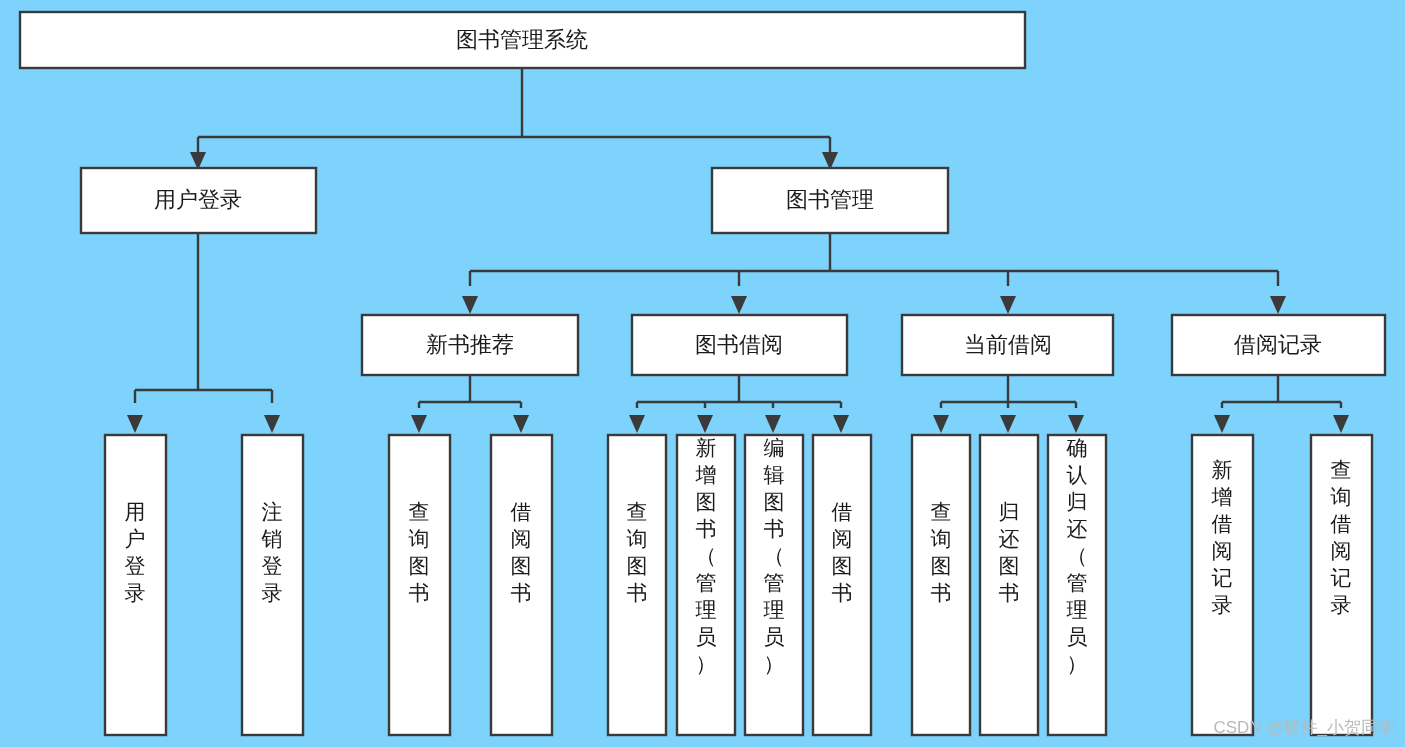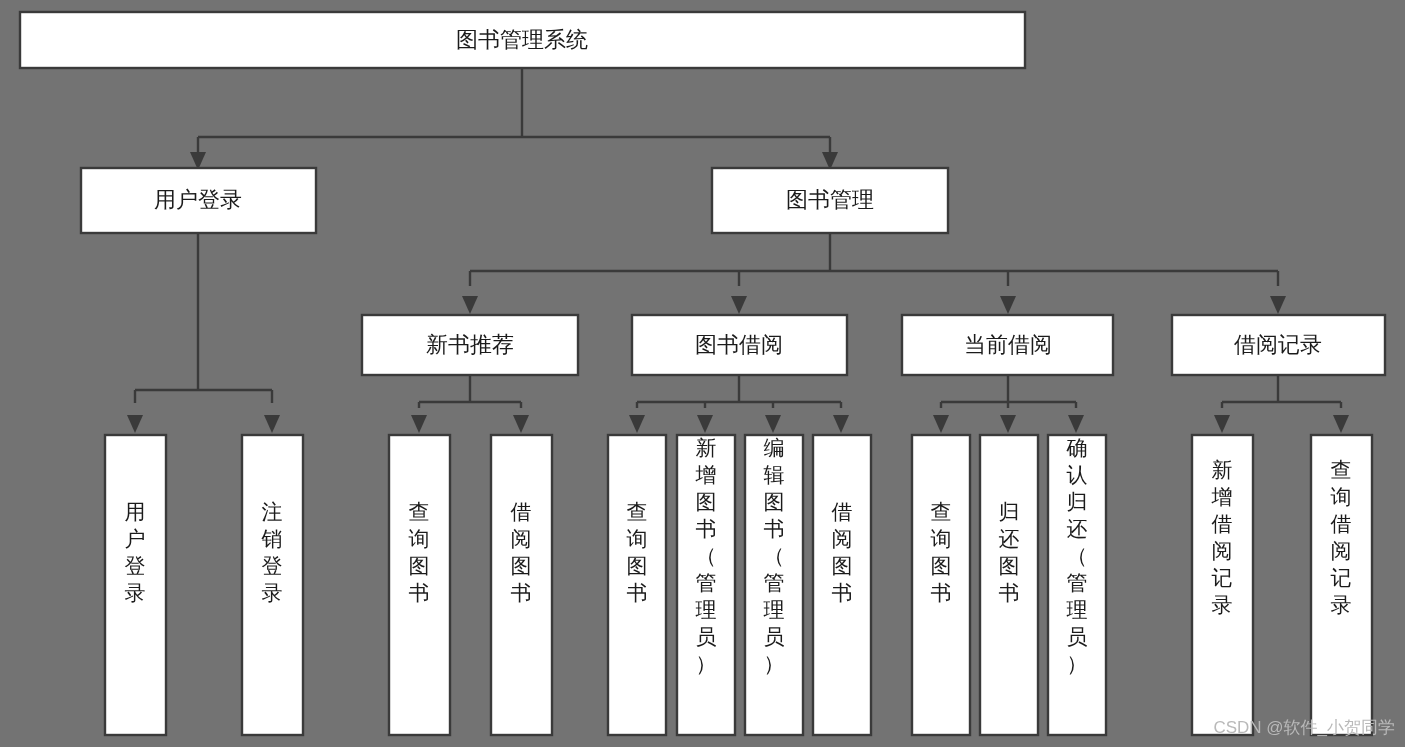--- a/index.html
+++ b/index.html
@@ -12,21 +12,21 @@
     width: 1405px;
     height: 747px;
     font-family: "Liberation Sans", "DejaVu Sans", sans-serif;
     overflow: hidden;
     position: relative;
   }
   #diagram-root {
     position: relative;
     width: 1405px;
     height: 747px;
-    background: #737373;
+    background: #7dd3fc;
   }
   svg.diagram-canvas {
     position: absolute;
     left: 0;
     top: 0;
     width: 1405px;
     height: 747px;
     display: block;
   }
   .node-box {

